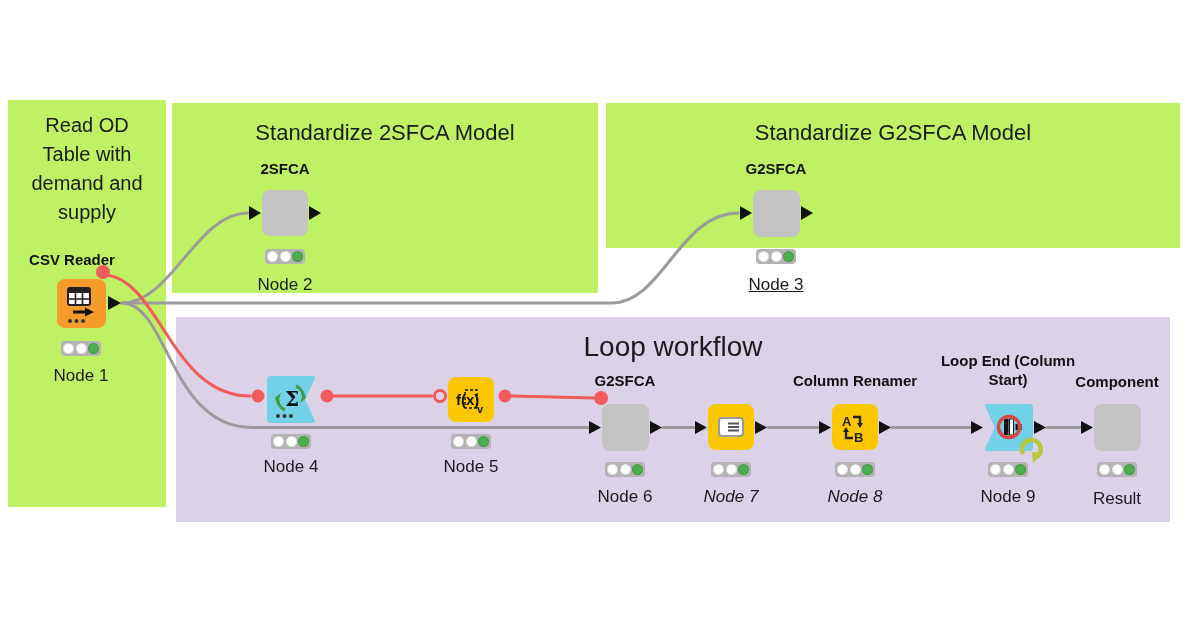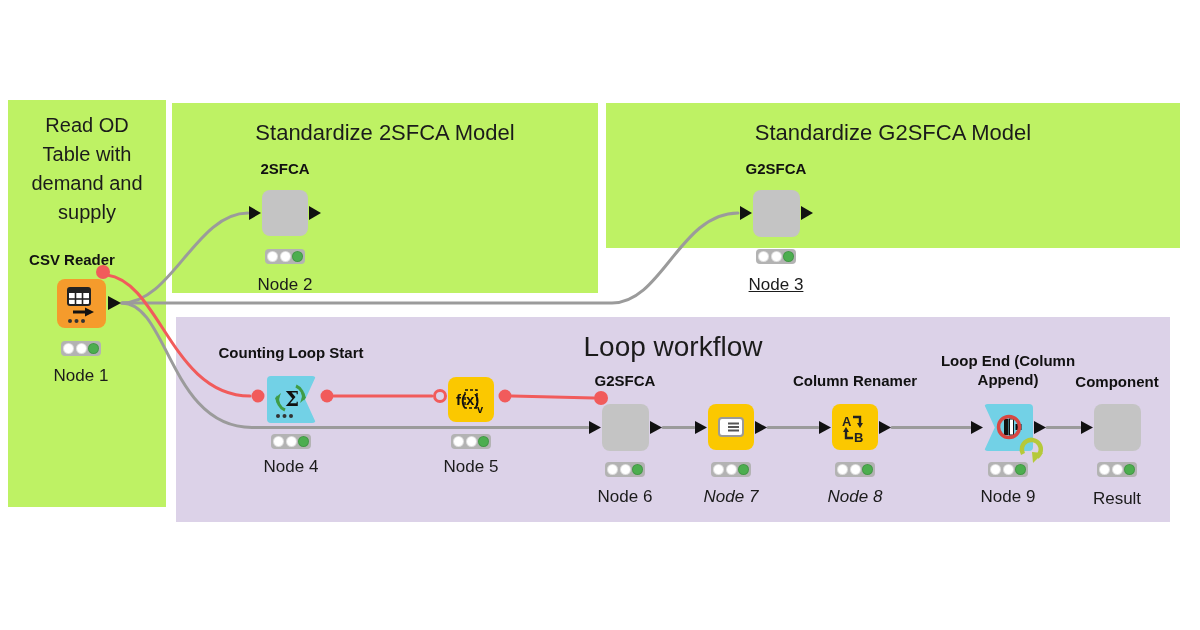--- a/index.html
+++ b/index.html
@@ -126,21 +126,20 @@
 
   <div class="nlabel" style="left:686px;top:159px;">G2SFCA</div>
   <div class="node-icon sq-gray" style="left:753px;top:190px;width:47px;height:47px;"></div>
   <div class="tl" style="left:756px;top:249px;">
     <span class="lt-off"></span>
       <span class="lt-off"></span>
       <span class="lt-on"></span>
   </div>
   <div class="ncaption" style="left:716px;top:275px;text-decoration:underline;">Node 3</div>
 
-  <div class="nlabel" style="left:201px;top:343px;">Counting Loop Start</div>
   <div class="node-icon loop-start" style="left:267px;top:376px;width:49px;height:47px;">
     <svg width="49" height="47">
       <path d="M29,10 A12,12 0 0 1 36,24" fill="none" stroke="#3f9c45" stroke-width="3"></path>
       <polygon points="39,22 33,27 37,16" fill="#3f9c45"></polygon>
       <path d="M18,34 A12,12 0 0 1 11,20" fill="none" stroke="#3f9c45" stroke-width="3"></path>
       <polygon points="8,22 14,17 10,28" fill="#3f9c45"></polygon>
       <text x="18" y="30" font-size="20" font-weight="bold" fill="#111" font-family="'DejaVu Serif',serif">Σ</text>
       <circle cx="11" cy="40" r="2" fill="#333"></circle>
         <circle cx="17.5" cy="40" r="2" fill="#333"></circle>
         <circle cx="24" cy="40" r="2" fill="#333"></circle>
@@ -204,21 +203,21 @@
     </svg>
   </div>
   <div class="tl" style="left:835px;top:462px;">
     <span class="lt-off"></span>
       <span class="lt-off"></span>
       <span class="lt-on"></span>
   </div>
   <div class="ncaption" style="left:795px;top:487px;font-style:italic;">Node 8</div>
 
   <div class="nlabel" style="left:918px;top:351px;">Loop End (Column
-Append)</div>
+Start)</div>
   <div class="node-icon loop-end" style="left:984px;top:404px;width:49px;height:47px;">
     <svg width="49" height="47">
       <rect x="20" y="15" width="4.5" height="16" fill="#111"></rect>
       <rect x="25.5" y="15" width="4" height="16" fill="#fff" stroke="#111" stroke-width="1"></rect>
       <rect x="31.5" y="20" width="6" height="6" fill="#111"></rect>
       <circle cx="25" cy="23" r="10.5" fill="none" stroke="#d84742" stroke-width="3.5"></circle>
     </svg>
   </div>
   <div class="loop-arrow" style="left:1016px;top:434px;">
     <svg width="32" height="32">

